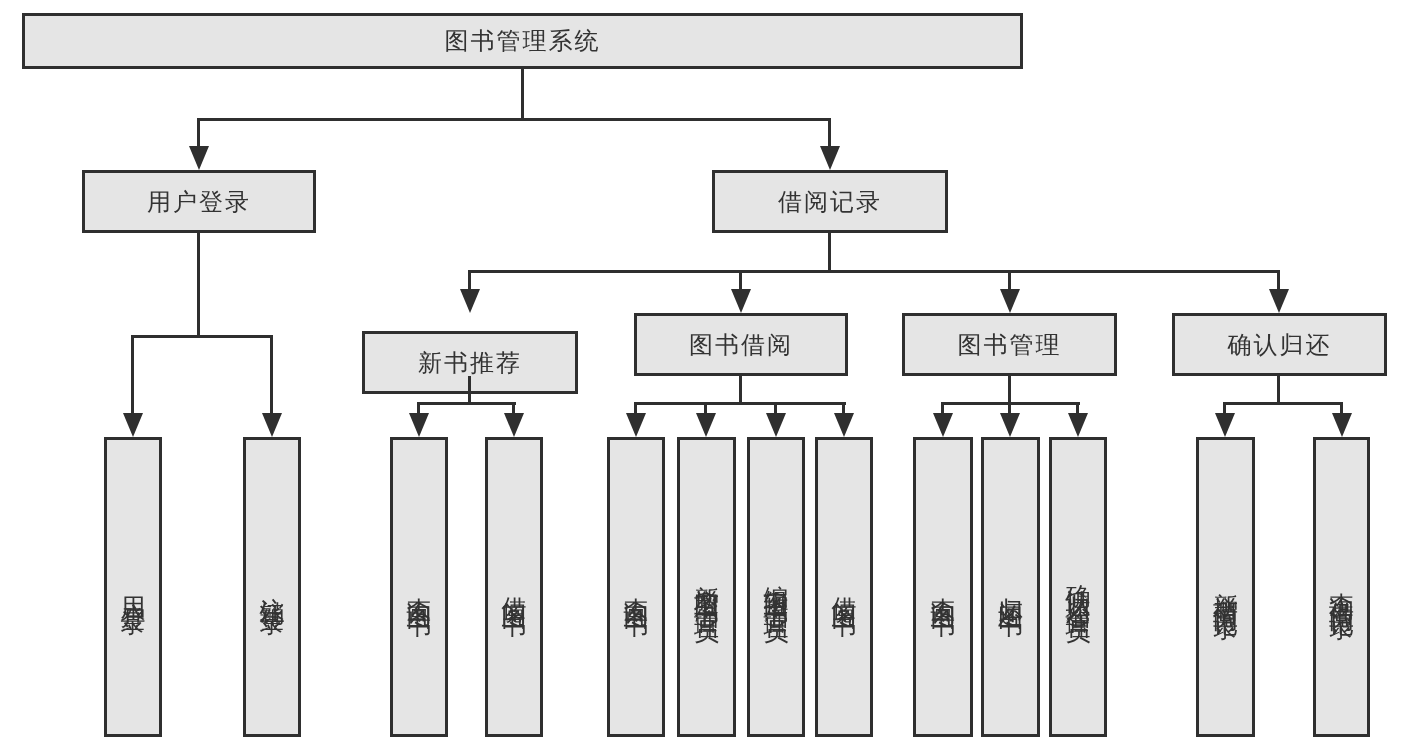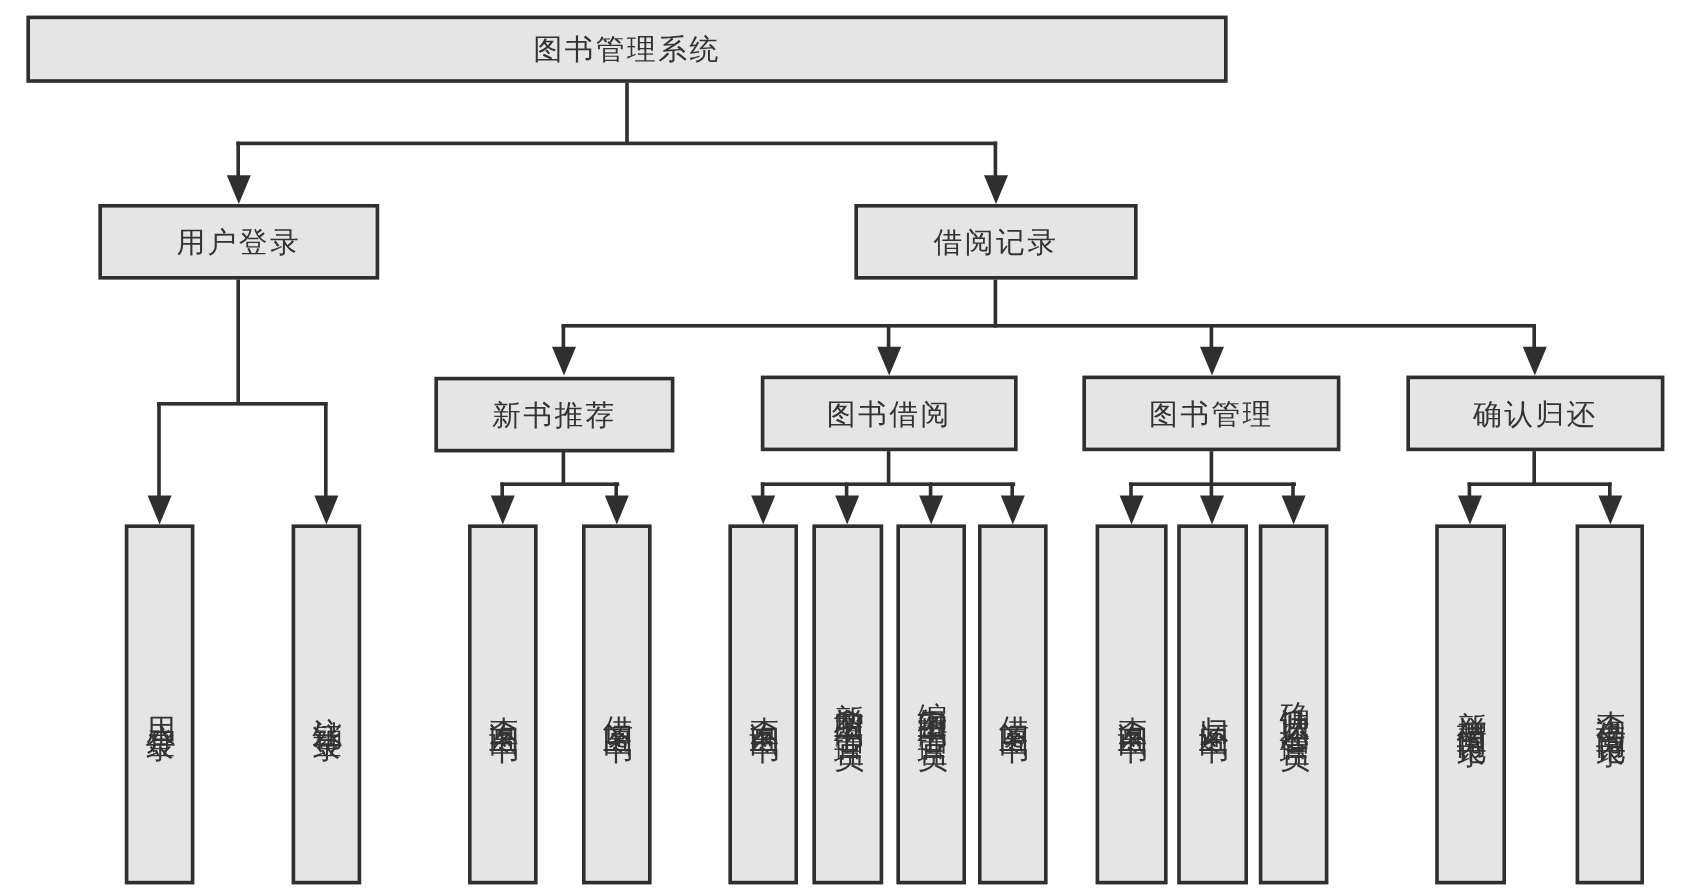--- a/index.html
+++ b/index.html
@@ -37,21 +37,21 @@
     <span>图书管理系统</span>
   </div>
 
   <div class="node hnode" style="left:82px;top:170px;width:234px;height:63px;">
     <span>用户登录</span>
   </div>
   <div class="node hnode" style="left:712px;top:170px;width:236px;height:63px;">
     <span>借阅记录</span>
   </div>
 
-  <div class="node hnode" style="left:362px;top:314px;width:200px;height:63px;">
+  <div class="node hnode" style="left:362px;top:331px;width:216px;height:63px;">
     <span>新书推荐</span>
   </div>
   <div class="node hnode" style="left:634px;top:313px;width:214px;height:63px;">
     <span>图书借阅</span>
   </div>
   <div class="node hnode" style="left:902px;top:313px;width:215px;height:63px;">
     <span>图书管理</span>
   </div>
   <div class="node hnode" style="left:1172px;top:313px;width:215px;height:63px;">
     <span>确认归还</span>

